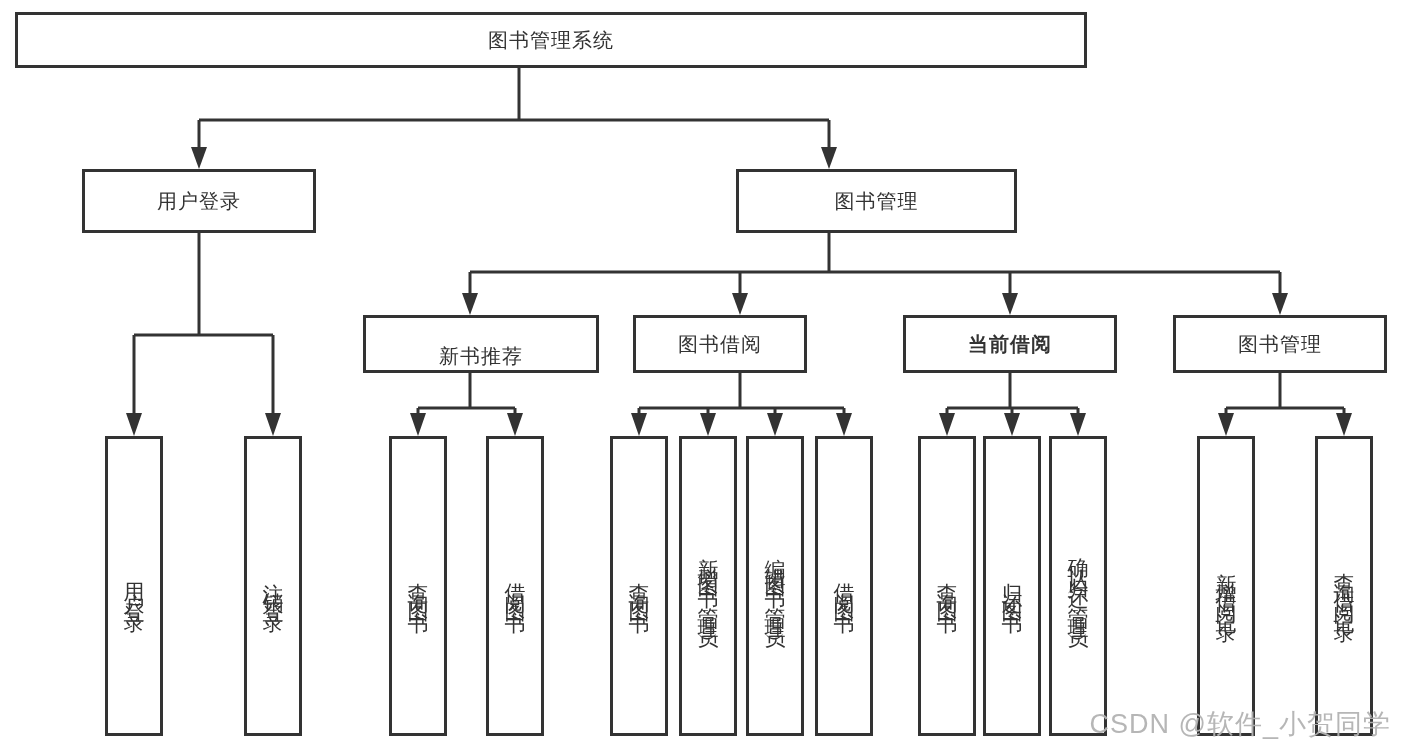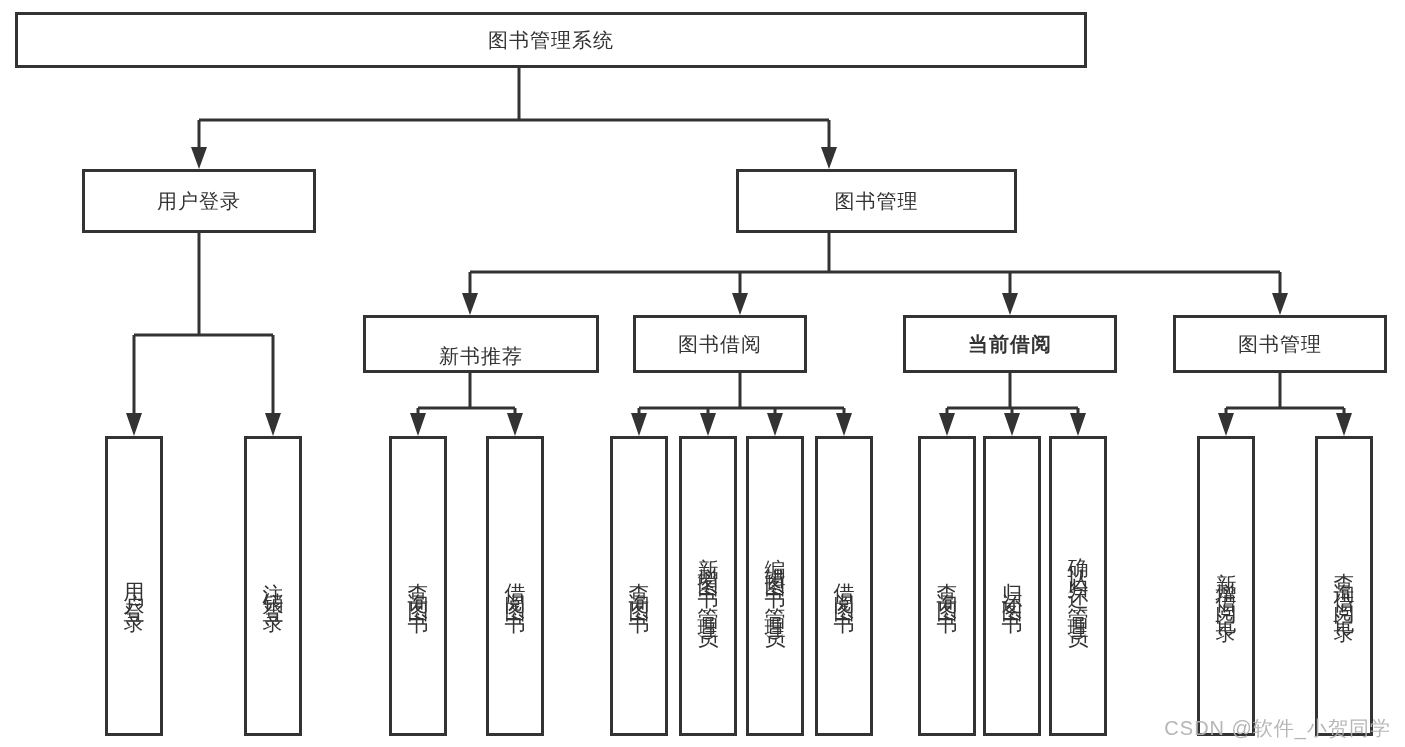--- a/index.html
+++ b/index.html
@@ -47,21 +47,21 @@
   .leaf .vtext {
     writing-mode: vertical-rl;
     letter-spacing: 10px;
     line-height: 58px;
     text-align: center;
   }
   .watermark {
     position: absolute;
     right: 14px;
     bottom: 5px;
-    font-size: 20px;
+    font-size: 27px;
     color: rgba(178, 178, 178, 0.95);
     letter-spacing: 1px;
     z-index: 5;
     white-space: nowrap;
   }
 </style>
 </head>
 <body>
 
 <div class="canvas">

